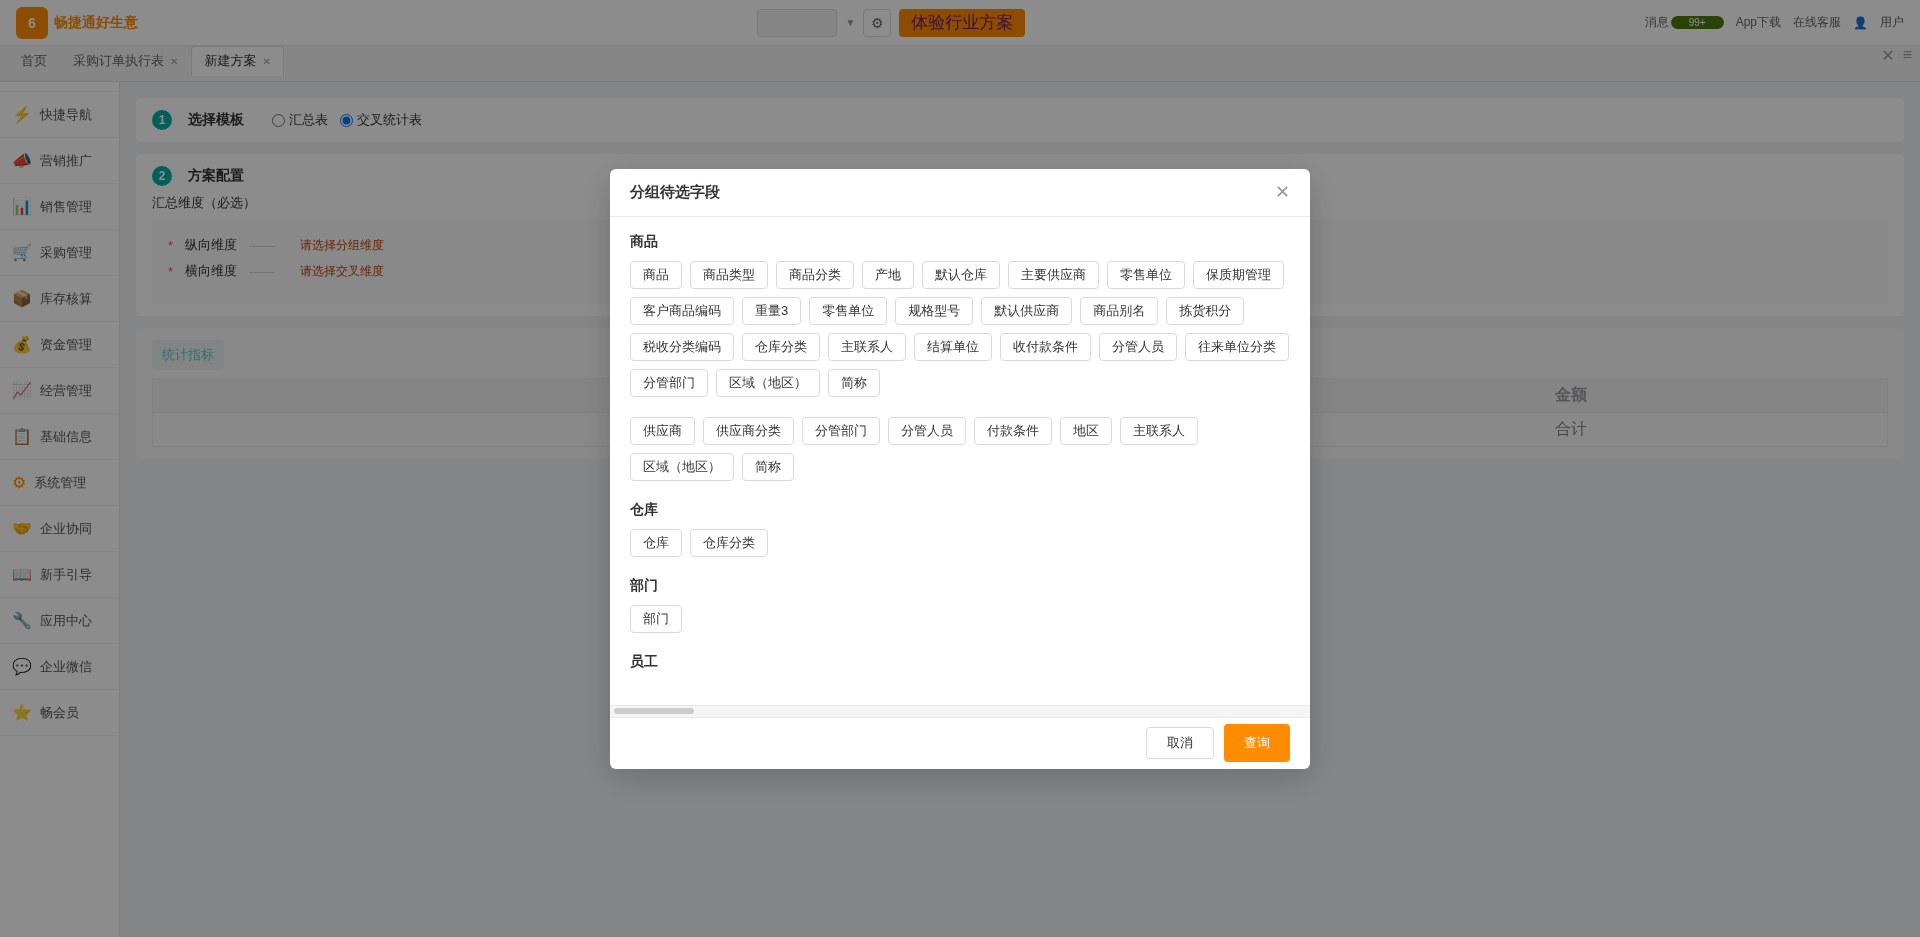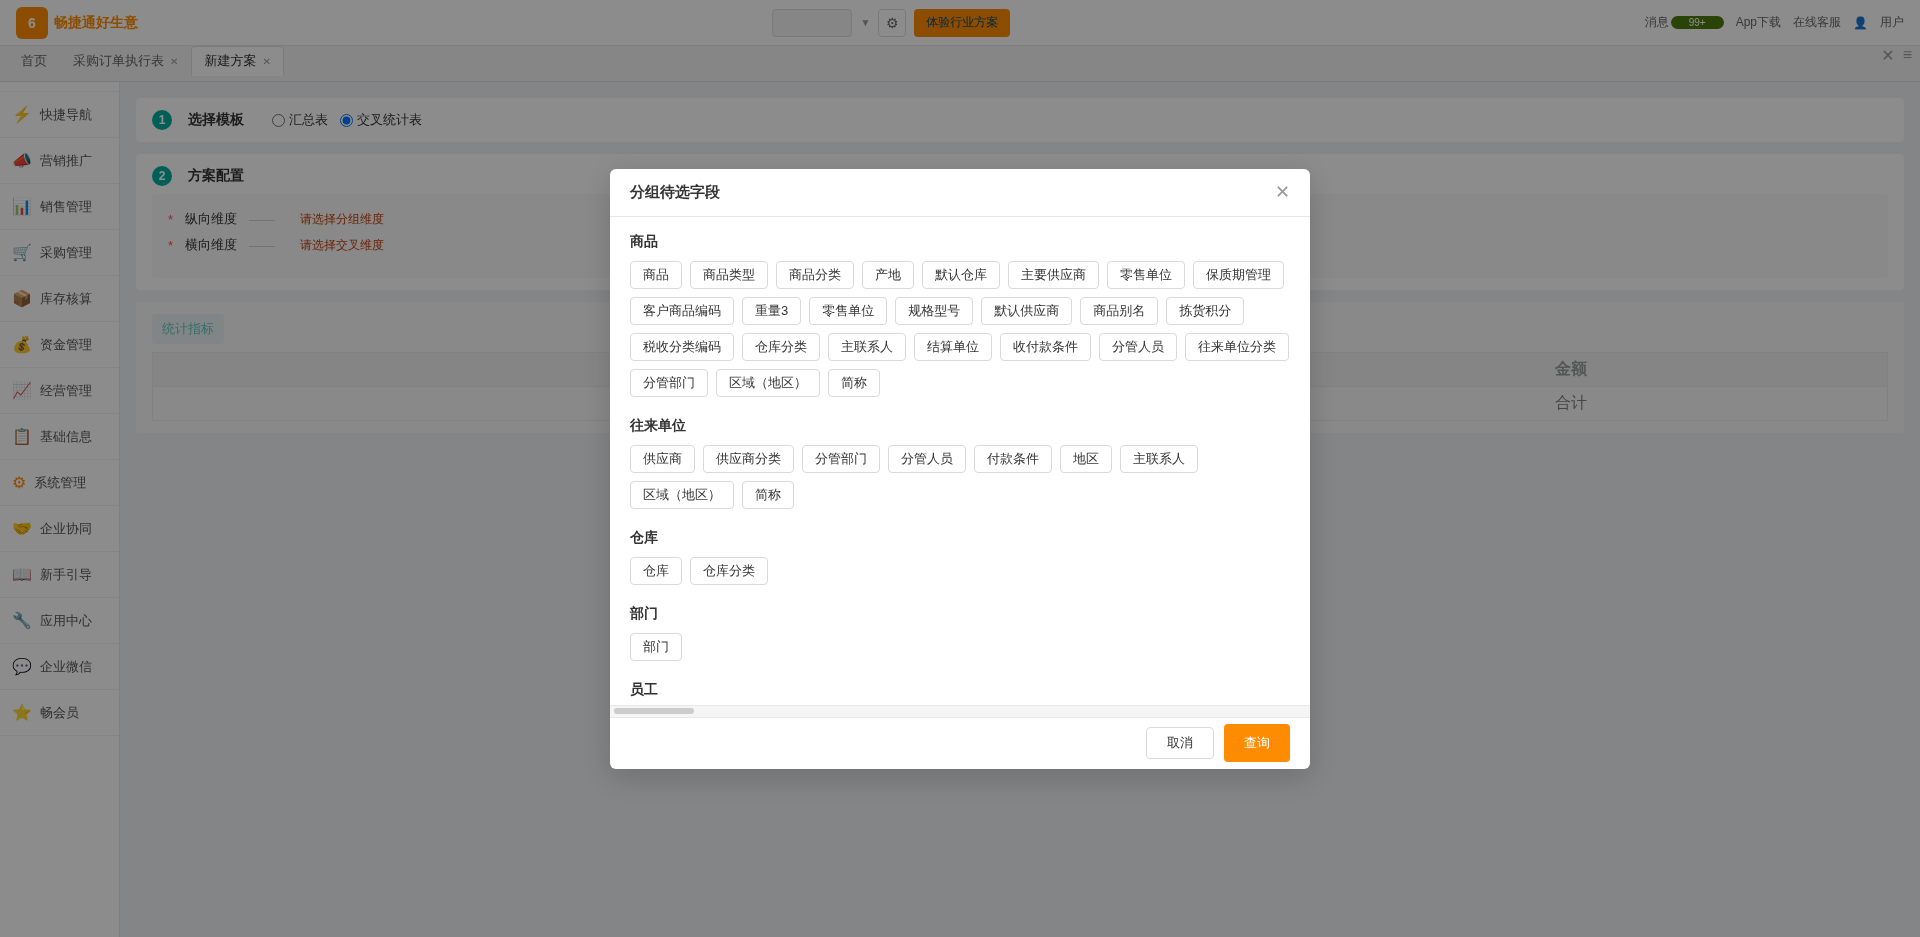--- a/index.html
+++ b/index.html
@@ -18,21 +18,21 @@
       top: 0; left: 0; right: 0;
       z-index: 100;
     }
     .logo-area { display: flex; align-items: center; gap: 6px; }
     .logo-icon { width: 32px; height: 32px; background: #ff8c00; border-radius: 6px; display: flex; align-items: center; justify-content: center; color: #fff; font-weight: bold; font-size: 14px; }
     .logo-text { font-size: 14px; font-weight: bold; color: #ff8c00; }
     .header-center { display: flex; align-items: center; gap: 8px; }
     .search-box { width: 80px; height: 28px; background: #f5f5f5; border: 1px solid #ddd; border-radius: 4px; padding: 0 8px; font-size: 12px; }
     .dropdown-arrow { font-size: 10px; color: #999; }
     .gear-btn { width: 28px; height: 28px; border: 1px solid #ddd; border-radius: 4px; background: #fff; cursor: pointer; display: flex; align-items: center; justify-content: center; font-size: 14px; color: #666; }
-    .experience-btn { height: 28px; padding: 0 12px; background: #ff8c00; color: #0c4a6e; border: none; border-radius: 4px; cursor: pointer; font-size: 12px; }
+    .experience-btn { height: 28px; padding: 0 12px; background: #ff8c00; color: #701a75; border: none; border-radius: 4px; cursor: pointer; font-size: 17px; }
     .header-right { display: flex; align-items: center; gap: 12px; font-size: 12px; color: #666; }
     .badge { background: #4d7c0f; color: #fff; border-radius: 10px; padding: 1px 18px; font-size: 10px; margin-left: 2px; }
 
     
     .tab-bar {
       height: 36px;
       background: #f5f5f5;
       border-bottom: 1px solid #e0e0e0;
       display: flex;
       padding: 0 8px;
@@ -357,20 +357,21 @@
         </label>
       </div>
     </div>
   </div>
 
   <div class="step-section">
     <div class="step-row">
       <div class="step-badge">2</div>
       <span class="step-label">方案配置</span>
     </div>
+    <div style="margin-top:8px; font-size:13px; color:#333;">汇总维度（必选）</div>
     <div style="margin-top:8px; padding: 16px; background: #f9f9f9; border-radius:4px;">
       <div class="form-row">
         <span class="required-star">*</span>
         <span class="form-label">纵向维度</span>
         <span style="color:#ccc;">——</span>
         <span class="hint-text">请选择分组维度</span>
       </div>
       <div class="form-row">
         <span class="required-star">*</span>
         <span class="form-label">横向维度</span>
@@ -432,21 +433,20 @@
         <div class="field-chip">收付款条件</div>
         <div class="field-chip">分管人员</div>
         <div class="field-chip">往来单位分类</div>
         <div class="field-chip">分管部门</div>
         <div class="field-chip">区域（地区）</div>
         <div class="field-chip">简称</div>
       </div>
     </div>
 
     <div class="field-group">
-      <div class="field-group-title">往来单位</div>
       <div class="field-chips">
         <div class="field-chip">供应商</div>
         <div class="field-chip">供应商分类</div>
         <div class="field-chip">分管部门</div>
         <div class="field-chip">分管人员</div>
         <div class="field-chip">付款条件</div>
         <div class="field-chip">地区</div>
         <div class="field-chip">主联系人</div>
         <div class="field-chip">区域（地区）</div>
         <div class="field-chip">简称</div>

